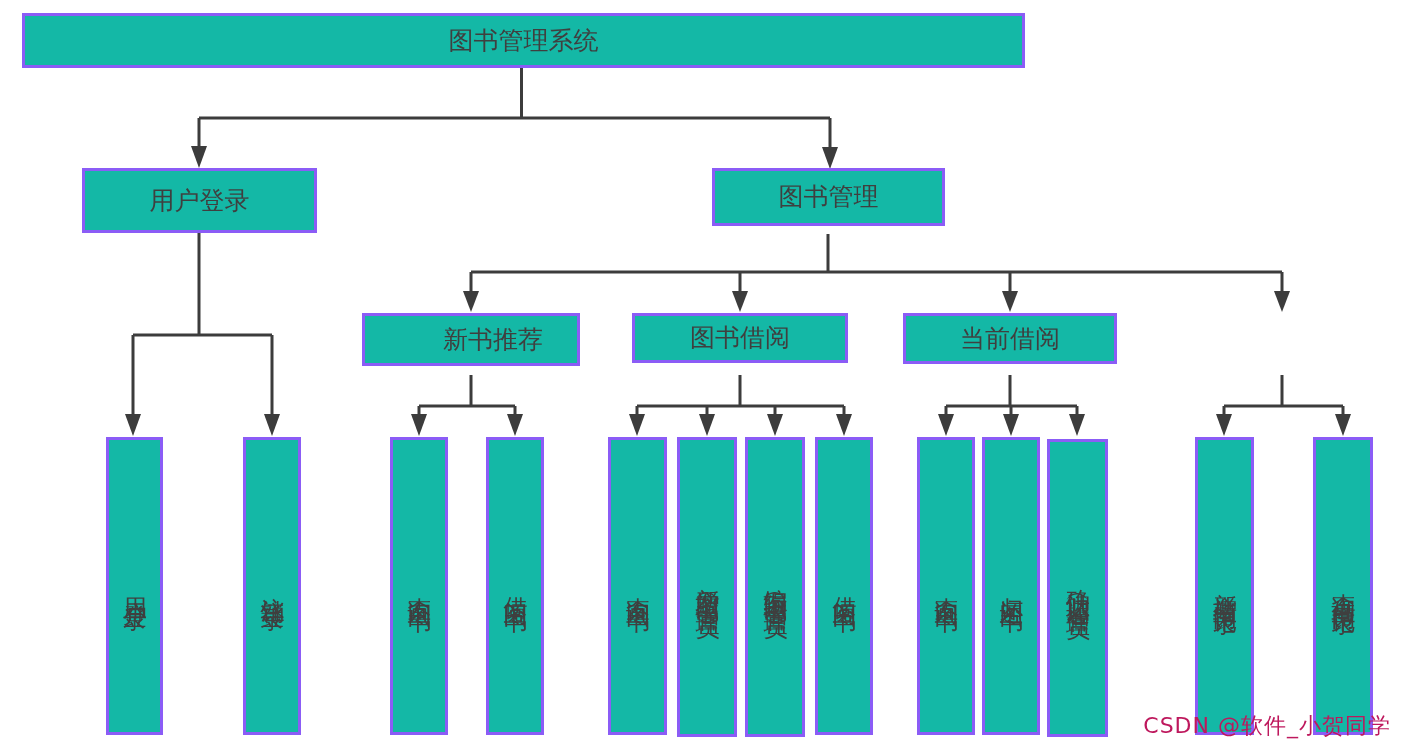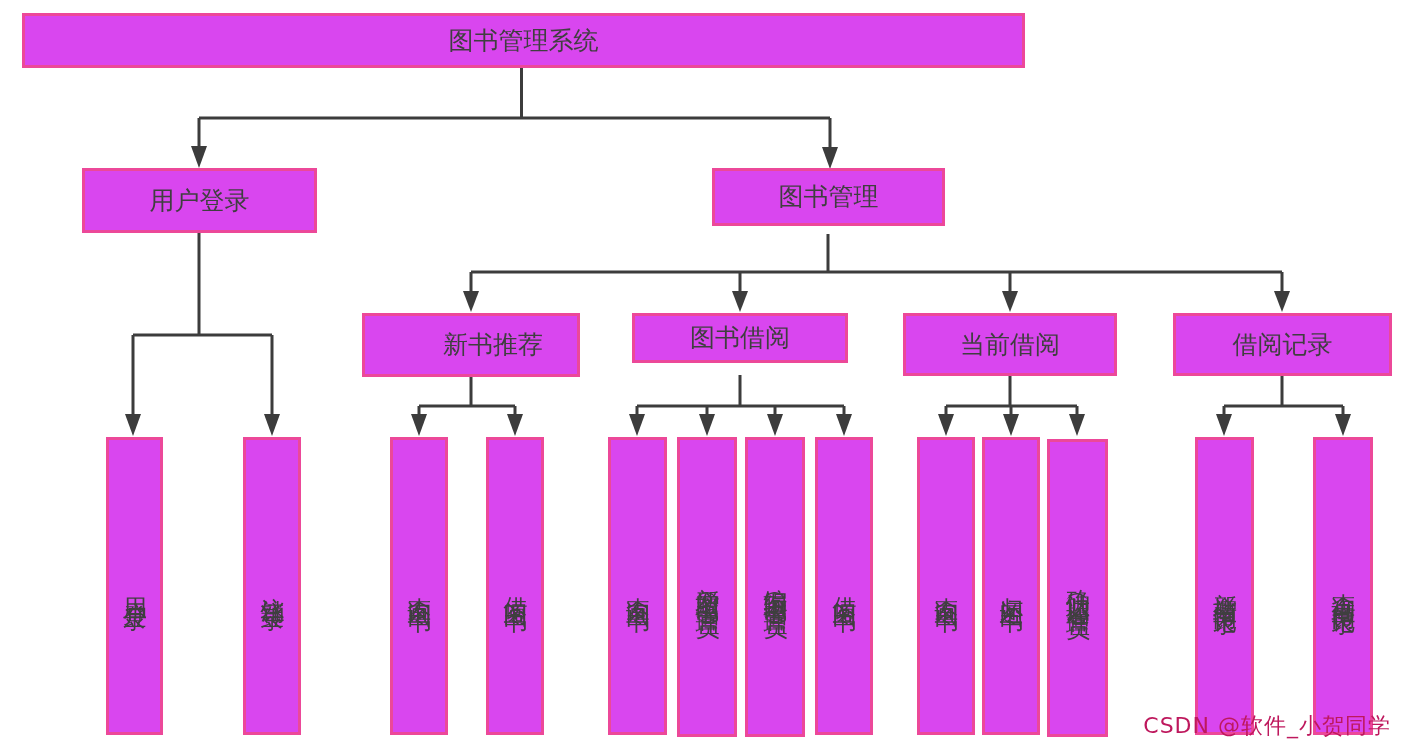--- a/index.html
+++ b/index.html
@@ -7,22 +7,22 @@
     position:relative;
     width:1405px; height:747px;
     background:#ffffff;
     font-family:"DejaVu Sans","Liberation Sans",sans-serif;
     overflow:hidden;
   }
   #connectors { position:absolute; left:0; top:0; width:1405px; height:747px; }
   .box {
     position:absolute;
     box-sizing:border-box;
-    background:#d946ef;
-    border:3px solid #ec4899;
+    background:#14b8a6;
+    border:3px solid #8b5cf6;
     color:#3f3f3f;
     display:flex;
     align-items:center;
     justify-content:center;
     font-size:25px;
     line-height:1.2;
     white-space:nowrap;
   }
   .leaf {
     writing-mode:vertical-rl;
@@ -82,24 +82,23 @@
       <polygon points="1216,414 1232,414 1224,436"></polygon>
       <polygon points="1335,414 1351,414 1343,436"></polygon>
     </g>
   </svg>
 
   <div class="box" style="left:22px; top:13px; width:1003px; height:55px;">图书管理系统</div>
 
   <div class="box" style="left:82px; top:168px; width:235px; height:65px;">用户登录</div>
   <div class="box" style="left:712px; top:168px; width:233px; height:58px;">图书管理</div>
 
-  <div class="box" style="left:362px; top:313px; width:218px; height:64px;padding-left:44px;">新书推荐</div>
+  <div class="box" style="left:362px; top:313px; width:218px; height:53px;padding-left:44px;">新书推荐</div>
   <div class="box" style="left:632px; top:313px; width:216px; height:50px;">图书借阅</div>
-  <div class="box" style="left:903px; top:313px; width:214px; height:63px;">当前借阅</div>
-  <div class="box" style="left:1173px; top:313px; width:219px; height:63px;">借阅记录</div>
+  <div class="box" style="left:903px; top:313px; width:214px; height:51px;">当前借阅</div>
 
   <div class="box leaf" style="left:106px; top:437px; width:57px; height:298px;">用户登录</div>
   <div class="box leaf" style="left:243px; top:437px; width:58px; height:298px;">注销登录</div>
 
   <div class="box leaf" style="left:390px; top:437px; width:58px; height:298px;">查询图书</div>
   <div class="box leaf" style="left:486px; top:437px; width:58px; height:298px;">借阅图书</div>
 
   <div class="box leaf" style="left:608px; top:437px; width:59px; height:298px;">查询图书</div>
   <div class="box leaf" style="left:677px; top:437px; width:60px; height:300px;">新增图书（管理员）</div>
   <div class="box leaf" style="left:745px; top:437px; width:60px; height:300px;">编辑图书（管理员）</div>

